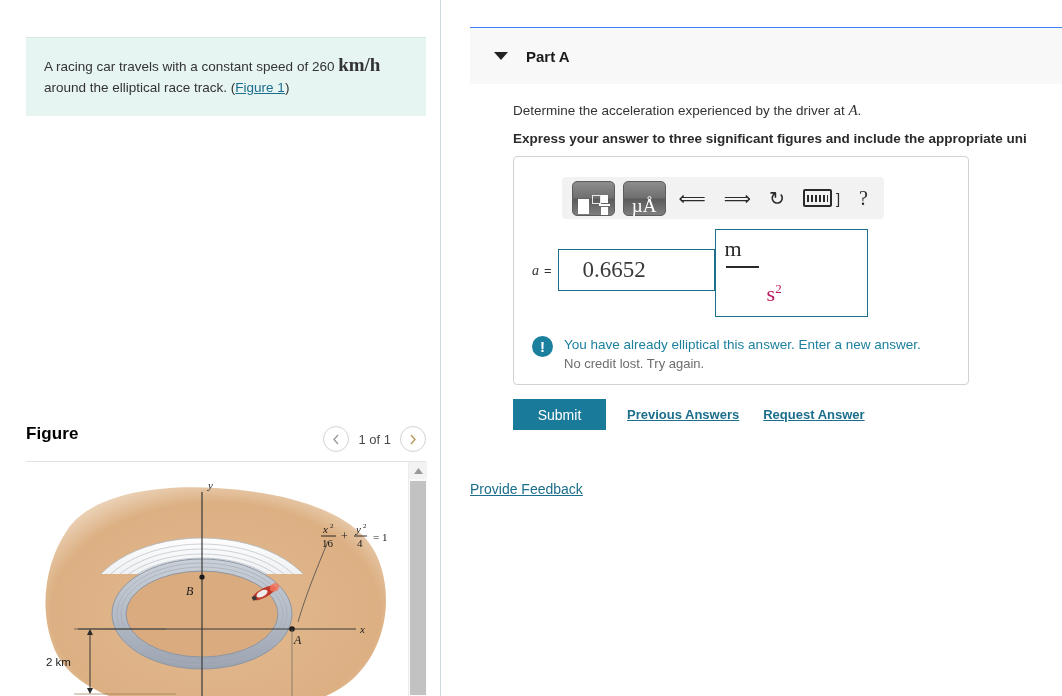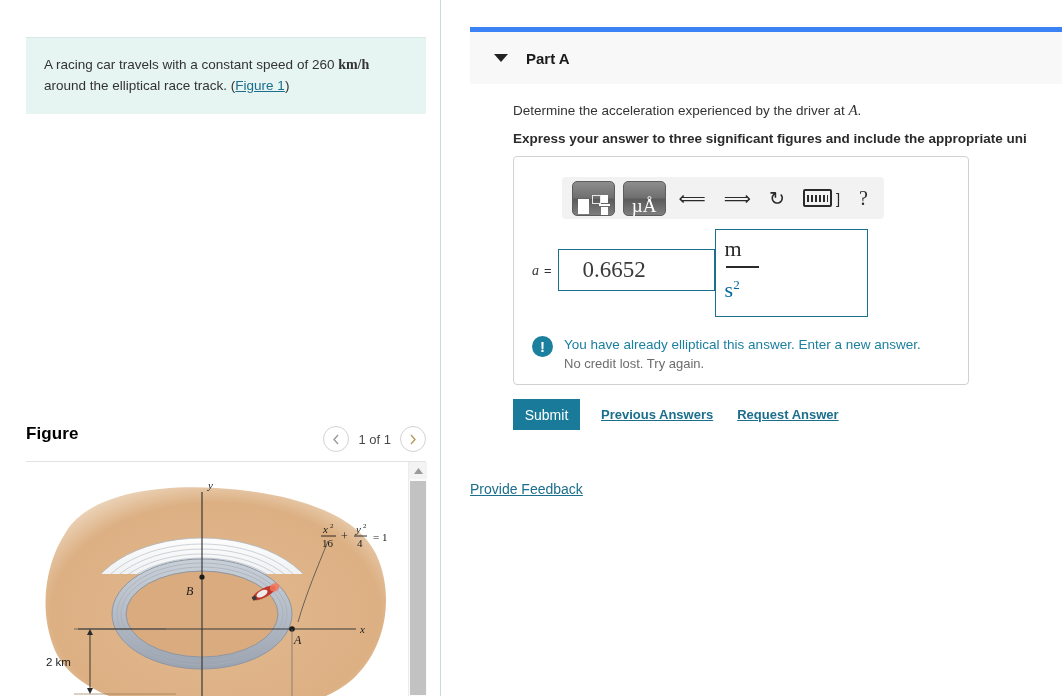--- a/index.html
+++ b/index.html
@@ -12,21 +12,21 @@
   
   .left-col{position:absolute;left:0;top:0;width:441px;height:696px;background:#fff;}
   .left-divider{position:absolute;left:440px;top:0;width:1px;height:696px;background:#cfd9dd;}
 
   .problem-box{
     position:absolute;left:26px;top:37px;width:400px;
     background:#e6f4f2;border-top:1px solid #d6e9e7;
     padding:16px 18px 18px 18px;box-sizing:border-box;
   }
   .problem-text{font-size:13.5px;line-height:21px;color:#333;}
-  .mathbf{font-family:"Liberation Serif",serif;font-weight:bold;font-size:14px;}
+  .mathbf{font-family:"Liberation Serif",serif;font-weight:bold;font-size:19px;}
   .fig-link{color:#1b6e8c;text-decoration:underline;}
 
   .figure-head{position:absolute;left:26px;top:424px;width:400px;height:38px;}
   .figure-title{font-size:17px;font-weight:bold;color:#000000;letter-spacing:.1px;}
   .fig-nav{position:absolute;right:0;top:2px;display:flex;align-items:center;gap:9px;}
   .nav-circle{
     width:24px;height:24px;border-radius:50%;border:1px solid #d3d3d3;
     display:flex;align-items:center;justify-content:center;color:#9b9b9b;
     font-size:12px;background:#fff;
   }
@@ -45,21 +45,21 @@
     position:absolute;left:0;top:0;width:18px;height:17px;background:#f3f3f3;
     display:flex;align-items:center;justify-content:center;
   }
   .fig-scroll-thumb{position:absolute;left:1px;top:19px;width:16px;height:214px;background:#c2c2c2;}
 
   
   .right-col{position:absolute;left:441px;top:0;width:621px;height:696px;}
 
   .part-header{
     position:absolute;left:29px;top:27px;width:592px;height:57px;
-    background:#f8f8f8;border-top:5px solid #3b82f6;box-sizing:border-box;
+    background:#f8f8f8;border-top:1px solid #3b82f6;box-sizing:border-box;
     display:flex;align-items:center;
   }
   .caret{margin-left:24px;margin-right:18px;width:0;height:0;
     border-left:7px solid transparent;border-right:7px solid transparent;border-top:8px solid #222;}
   .part-label{font-size:15px;font-weight:bold;color:#1a1a1a;}
 
   .prompt{position:absolute;left:513px;top:102px;width:560px;font-size:13.5px;color:#333;}
   .serif-i{font-family:"Liberation Serif",serif;font-style:italic;font-size:15px;}
   .express{position:absolute;left:513px;top:131px;width:560px;font-size:13.5px;font-weight:bold;color:#2b2b2b;white-space:nowrap;}
 
@@ -99,34 +99,34 @@
     margin-top:20px;width:157px;height:42px;border:1.5px solid #1b6e8c;background:#fff;
     display:flex;align-items:center;padding-left:24px;box-sizing:border-box;
     font-family:"Liberation Serif",serif;font-size:23px;color:#3a3a3a;
   }
   .unit-box{
     width:153px;height:88px;border:1.5px solid #1b6e8c;background:#fff;box-sizing:border-box;
     padding-left:9px;padding-top:4px;
   }
   .unit-num{font-family:"Liberation Serif",serif;font-size:22px;color:#2a2a2a;line-height:30px;}
   .unit-bar{width:33px;height:1.5px;background:#2a2a2a;margin:2px 0 3px 1px;}
-  .unit-den{font-family:"Liberation Serif",serif;font-size:22px;color:#0369a1;line-height:28px;}
+  .unit-den{font-family:"Liberation Serif",serif;font-size:22px;color:#be185d;line-height:36px;margin-left:42px;}
   .unit-den sup{font-size:13px;}
 
   .alert{position:absolute;left:18px;top:178px;display:flex;gap:11px;align-items:flex-start;}
   .alert-icon{
     width:21px;height:21px;border-radius:50%;background:#1b7f9e;color:#fff;
     display:flex;align-items:center;justify-content:center;font-size:15px;font-weight:bold;flex:none;margin-top:1px;
   }
   .alert-l1{font-size:13.5px;color:#1b7f9e;line-height:19px;}
   .alert-l2{font-size:13px;color:#6d6d6d;line-height:19px;}
 
   .btn-row{position:absolute;left:513px;top:399px;display:flex;align-items:center;}
   .submit-btn{
-    width:67px;height:31px;background:#1a7a99;color:#fff;font-size:14px;
+    width:93px;height:31px;background:#1a7a99;color:#fff;font-size:14px;
     display:flex;align-items:center;justify-content:center;border:none;cursor:pointer;
     font-family:"Liberation Sans",sans-serif;
   }
   .link-btn{margin-left:21px;font-size:13px;font-weight:bold;color:#1b6e8c;text-decoration:underline;cursor:pointer;}
   .link-btn.second{margin-left:24px;}
 
   .feedback{position:absolute;left:470px;top:481px;font-size:14px;color:#1b6e8c;text-decoration:underline;cursor:pointer;}
 </style>
 </head>
 <body>

